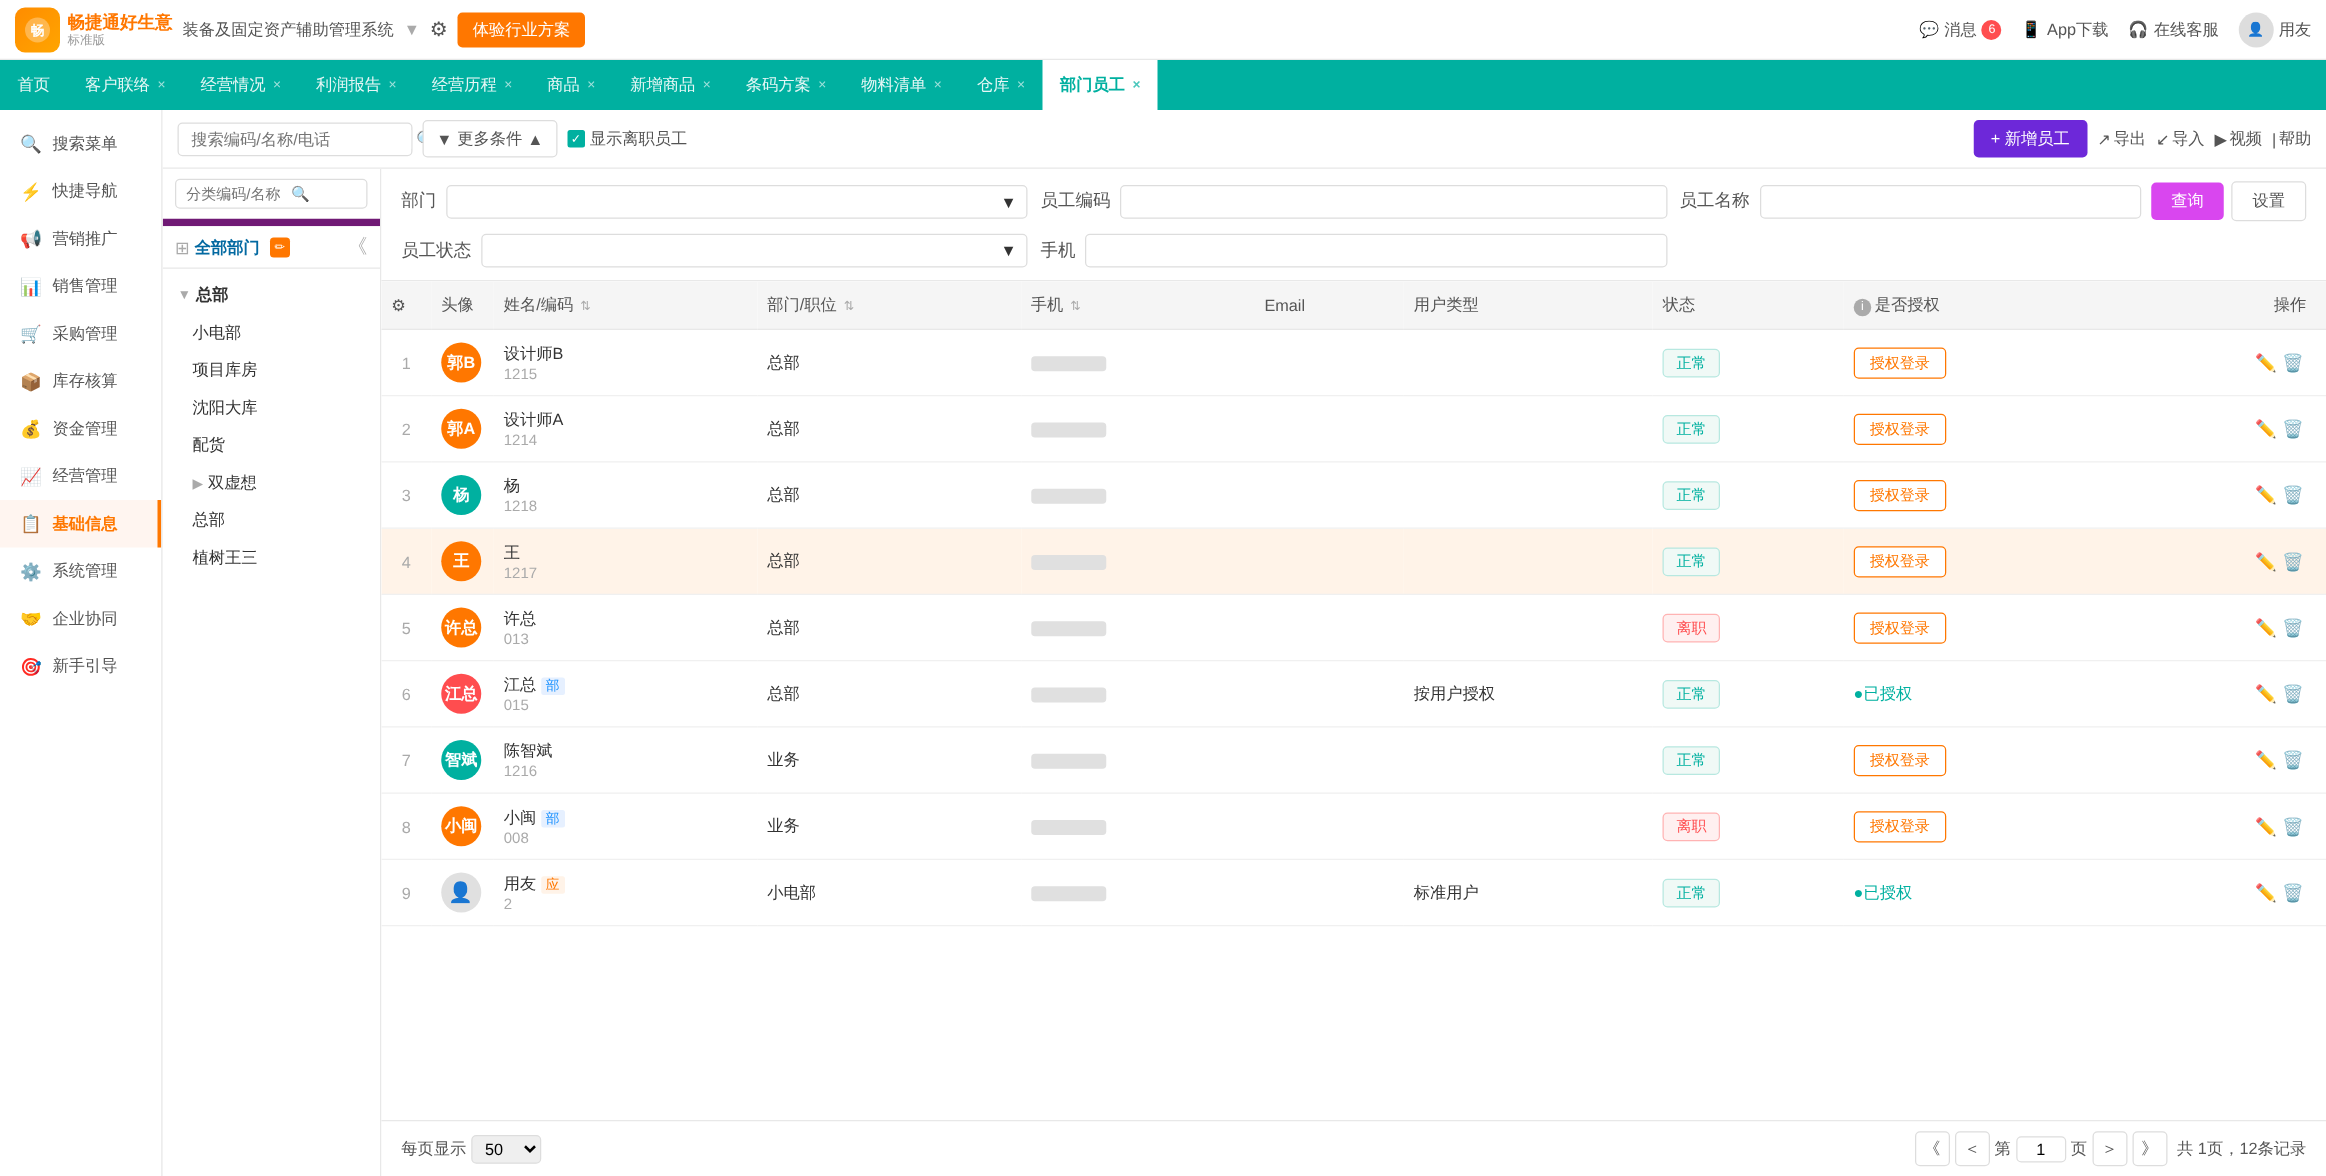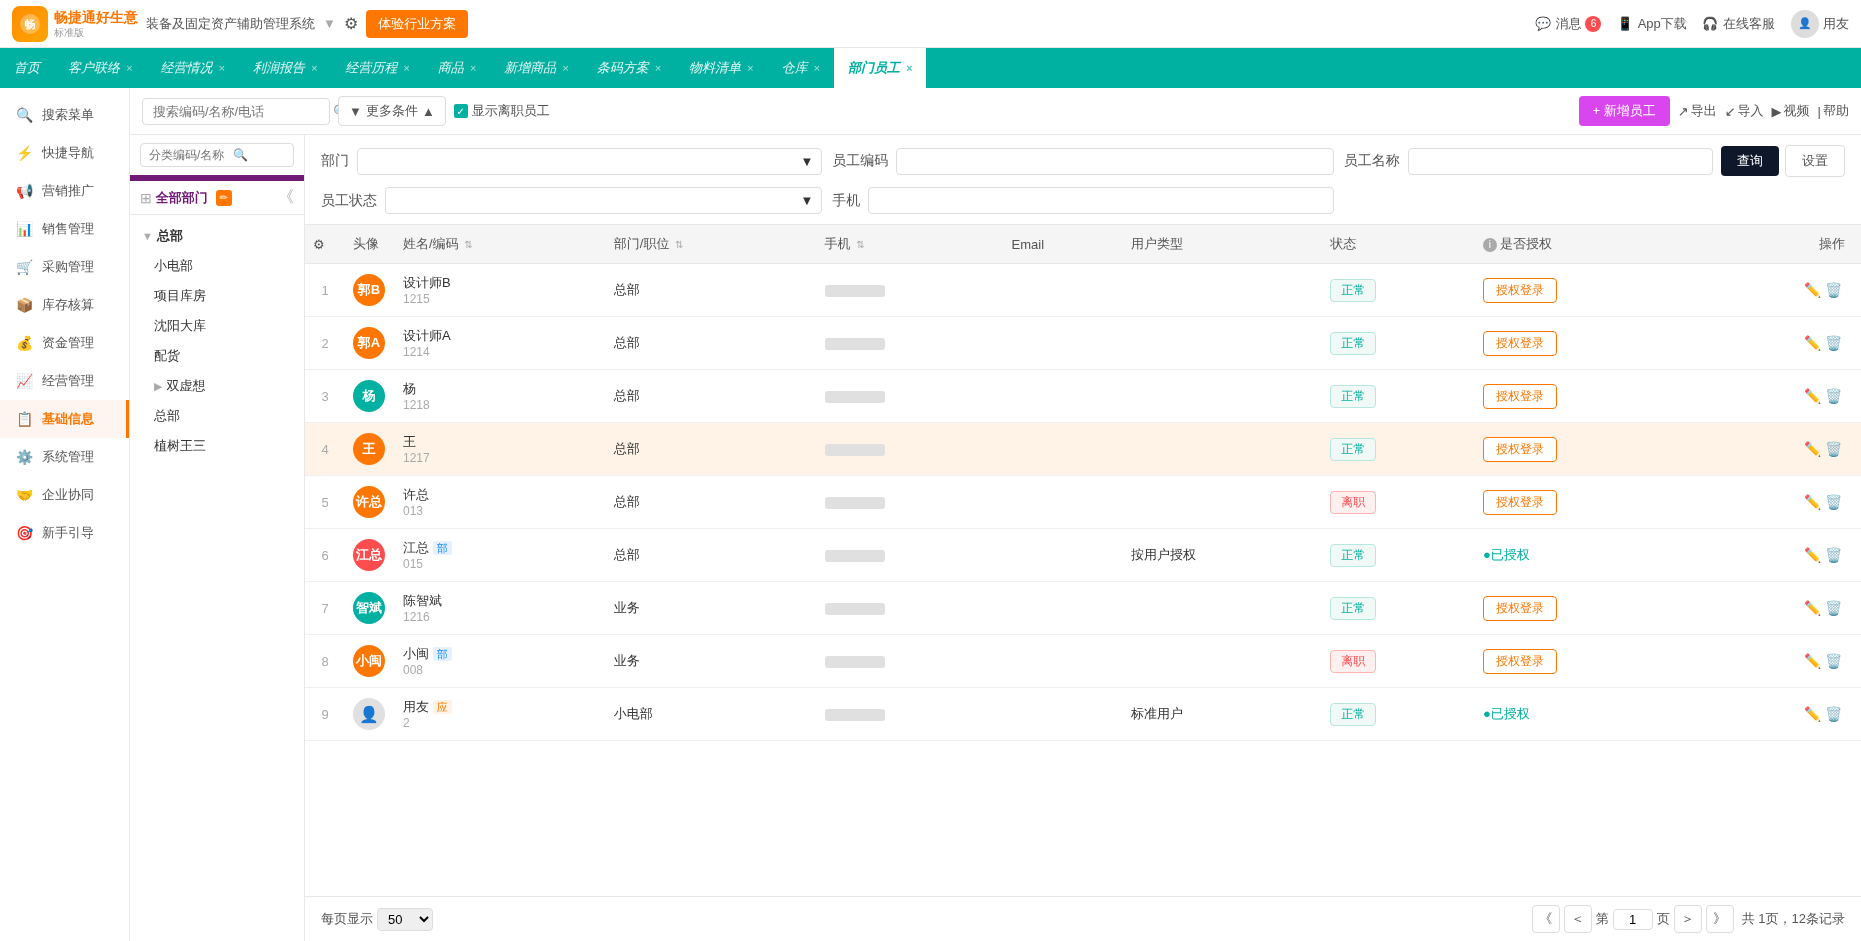--- a/index.html
+++ b/index.html
@@ -15,21 +15,21 @@
     .logo-text .sub { font-size: 10px; color: #999; }
     .system-name { font-size: 13px; color: #555; }
     .top-bar-actions { display: flex; align-items: center; gap: 16px; font-size: 13px; color: #555; }
     .top-bar-action { display: flex; align-items: center; gap: 4px; cursor: pointer; }
     .badge { background: #ff4d4f; color: white; border-radius: 50%; width: 16px; height: 16px; font-size: 10px; display: flex; align-items: center; justify-content: center; }
     .btn-experience { background: #ff7700; color: white; border: none; border-radius: 4px; padding: 5px 12px; font-size: 13px; cursor: pointer; }
     .avatar { width: 28px; height: 28px; background: #ddd; border-radius: 50%; display: flex; align-items: center; justify-content: center; font-size: 11px; color: #666; }
 
     
     .nav-tabs { height: 40px; background: #00b0a0; display: flex; align-items: center; padding: 0 0; overflow: hidden; }
-    .nav-tab { padding: 12px 14px; height: 40px; display: flex; align-items: center; color: rgba(255,255,255,0.9); font-size: 13px; cursor: pointer; white-space: nowrap; gap: 4px; font-style: italic; }
+    .nav-tab { padding: 12px 14px; height: 40px; display: flex; align-items: center; color: rgba(255,255,255,0.9); font-size: 13px; cursor: pointer; white-space: nowrap; gap: 4px; }
     .nav-tab.active { background: #fff; color: #00b0a0; font-weight: bold; }
     .nav-tab .close-x { font-size: 11px; opacity: 0.7; margin-left: 2px; }
 
     
     .main-layout { display: flex; height: calc(941px - 88px); }
 
     
     .sidebar { width: 130px; background: #fff; border-right: 1px solid #e8e8e8; padding: 8px 0; overflow-y: auto; flex-shrink: 0; }
     .sidebar-item { display: flex; align-items: center; gap: 8px; padding: 10px 16px; color: #555; cursor: pointer; font-size: 13px; }
     .sidebar-item.active { background: #fff5f0; color: #ff7700; font-weight: bold; border-right: 3px solid #ff7700; }
@@ -55,31 +55,31 @@
     .table-area { flex: 1; display: flex; flex-direction: column; overflow: hidden; }
 
     
     .toolbar { background: #fff; padding: 8px 12px; border-bottom: 1px solid #e8e8e8; display: flex; align-items: center; gap: 8px; }
     .search-input-box { border: 1px solid #ddd; border-radius: 4px; padding: 5px 10px; font-size: 13px; width: 188px; display: flex; align-items: center; gap: 4px; }
     .search-input-box input { border: none; outline: none; font-size: 13px; flex: 1; }
     .filter-btn { display: flex; align-items: center; gap: 4px; color: #555; cursor: pointer; font-size: 13px; border: 1px solid #ddd; border-radius: 4px; padding: 5px 10px; background: white; }
     .show-leave-btn { display: flex; align-items: center; gap: 4px; color: #555; cursor: pointer; font-size: 13px; }
     .checkbox-green { width: 14px; height: 14px; background: #00b0a0; border-radius: 2px; display: inline-flex; align-items: center; justify-content: center; color: white; font-size: 10px; }
     .toolbar-right { margin-left: auto; display: flex; align-items: center; gap: 8px; }
-    .btn-add { background: #d946ef; color: white; border: none; border-radius: 4px; padding: 6px 14px; font-size: 13px; cursor: pointer; display: flex; align-items: center; gap: 4px; }
+    .btn-add { background: #6d28d9; color: white; border: none; border-radius: 4px; padding: 6px 14px; font-size: 13px; cursor: pointer; display: flex; align-items: center; gap: 4px; }
     .btn-action { color: #555; border: none; background: none; cursor: pointer; font-size: 13px; display: flex; align-items: center; gap: 2px; }
 
     
     .filter-area { background: #fff; padding: 10px 16px; border-bottom: 1px solid #e8e8e8; display: grid; grid-template-columns: 1fr 1fr 1fr; gap: 10px; }
     .filter-row { display: flex; align-items: center; gap: 8px; }
     .filter-label { color: #555; font-size: 14px; white-space: nowrap; }
     .filter-select { flex: 1; border: 1px solid #ddd; border-radius: 4px; padding: 5px 8px; font-size: 13px; display: flex; align-items: center; justify-content: space-between; cursor: pointer; background: white; }
     .filter-input { flex: 1; border: 1px solid #ddd; border-radius: 4px; padding: 5px 8px; font-size: 13px; outline: none; }
     .filter-actions { display: flex; align-items: center; gap: 6px; }
-    .btn-search { background: #0f172a; color: white; border: none; border-radius: 4px; padding: 6px 16px; font-size: 13px; cursor: pointer; }
+    .btn-search { background: #d946ef; color: white; border: none; border-radius: 4px; padding: 6px 16px; font-size: 13px; cursor: pointer; }
     .btn-settings { background: white; color: #555; border: 1px solid #ddd; border-radius: 4px; padding: 6px 16px; font-size: 13px; cursor: pointer; }
 
     
     .table-wrapper { flex: 1; overflow-y: auto; background: #fff; }
     table { width: 100%; border-collapse: collapse; }
     thead tr { background: #f5f5f5; }
     th { padding: 10px 8px; text-align: left; font-size: 13px; font-weight: normal; color: #555; border-bottom: 1px solid #e8e8e8; white-space: nowrap; }
     td { padding: 10px 8px; font-size: 13px; border-bottom: 1px solid #f0f0f0; color: #333; }
     tr.highlighted { background: #fff3e8; }
     .avatar-circle { width: 32px; height: 32px; border-radius: 50%; display: flex; align-items: center; justify-content: center; color: white; font-size: 13px; font-weight: bold; }
@@ -287,21 +287,21 @@
 
       <div class="dept-panel">
         <div class="dept-panel-header">
           <div class="dept-search">
             <input type="text" style="border: none; outline: none; font-size: 12px; width: 80px;" placeholder="分类编码/名称">
             <span style="color:#aaa;font-size:12px;">🔍</span>
           </div>
         </div>
         <div style="padding: 6px 10px; display:flex; align-items:center; gap:4px; background:#fff; border-bottom:1px solid #e8e8e8;">
           <span style="color:#aaa;font-size:14px;">⊞</span>
-          <span style="font-weight:bold;font-size:13px;color:#701a75;">全部部门</span>
+          <span style="font-weight:bold;font-size:13px;color:#0369a1;">全部部门</span>
           <span class="edit-icon-small">✏</span>
           <button style="margin-left:auto;background:none;border:none;cursor:pointer;color:#aaa;font-size:16px;">《</button>
         </div>
         <div class="dept-tree">
           <div class="dept-node" style="font-weight:bold;">
             <span style="color:#aaa;font-size:11px;">▼</span>
             <span>总部</span>
           </div>
           <div class="dept-node dept-node-child">
             <span>小电部</span>

